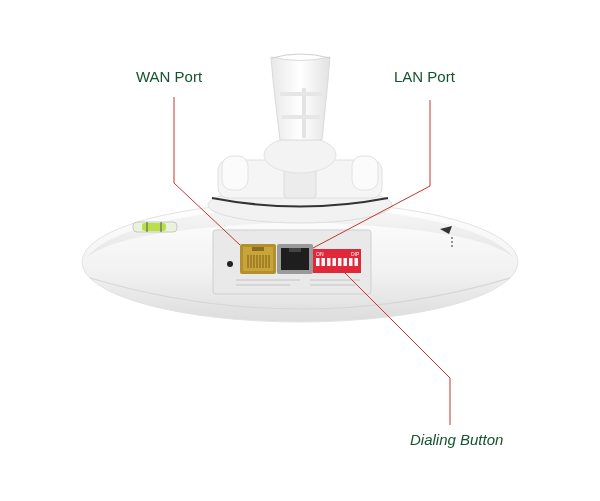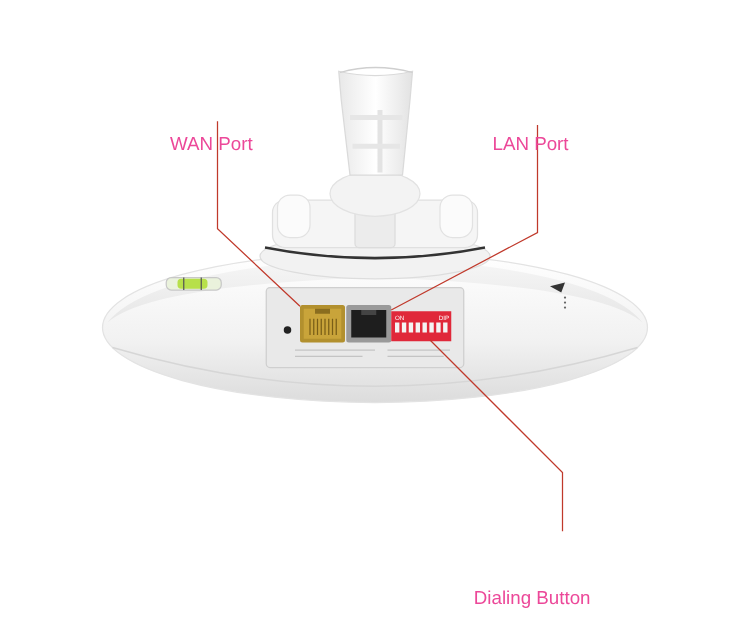--- a/index.html
+++ b/index.html
@@ -1,20 +1,20 @@
 <!DOCTYPE html>
 <html><head>
 <meta charset="utf-8">
 <style>
   html, body { margin: 0; padding: 0; background: #ffffff; }
   body { width: 600px; height: 501px; position: relative; overflow: hidden; font-family: "Liberation Sans", sans-serif; }
-  .label { position: absolute; font-size: 15px; color: #ec4899; white-space: nowrap; margin-top: 39px; }
+  .label { position: absolute; font-size: 15px; color: #14532d; white-space: nowrap; }
   #lbl-wan { left: 136px; top: 68px; }
   #lbl-lan { left: 394px; top: 68px; text-align: right; }
-  #lbl-dial { left: 379px; top: 431px; }
+  #lbl-dial { left: 410px; top: 431px; font-style: italic; }
   svg.art { position: absolute; left: 0; top: 0; }
 </style>
 </head>
 <body>
 
 <svg class="art" width="600" height="501" viewBox="0 0 600 501" xmlns="http://www.w3.org/2000/svg">
   <defs>
     <linearGradient id="bodyGrad" x1="0" y1="0" x2="0" y2="1">
       <stop offset="0" stop-color="#ffffff"></stop>
       <stop offset="0.6" stop-color="#f1f1f1"></stop>

